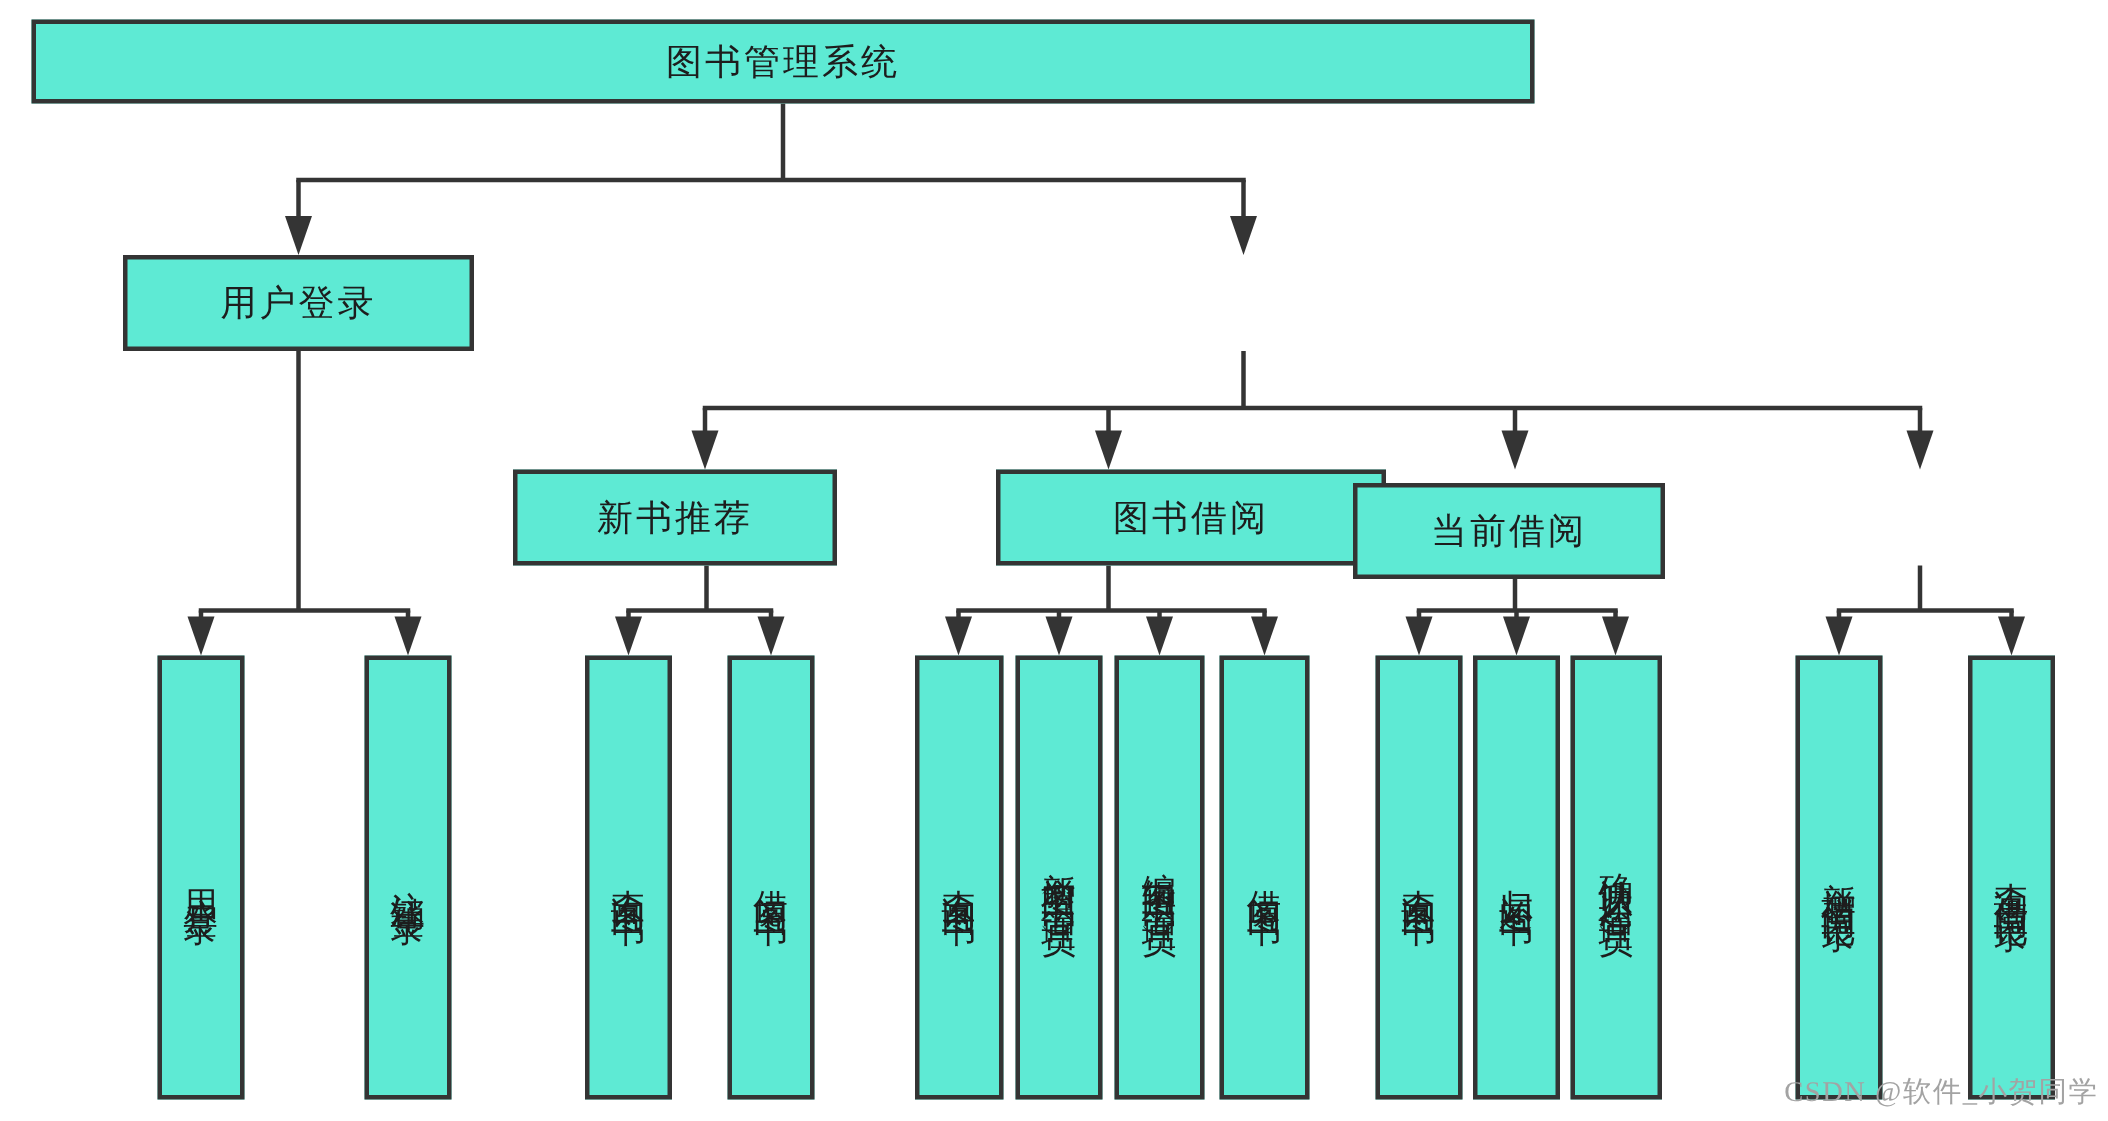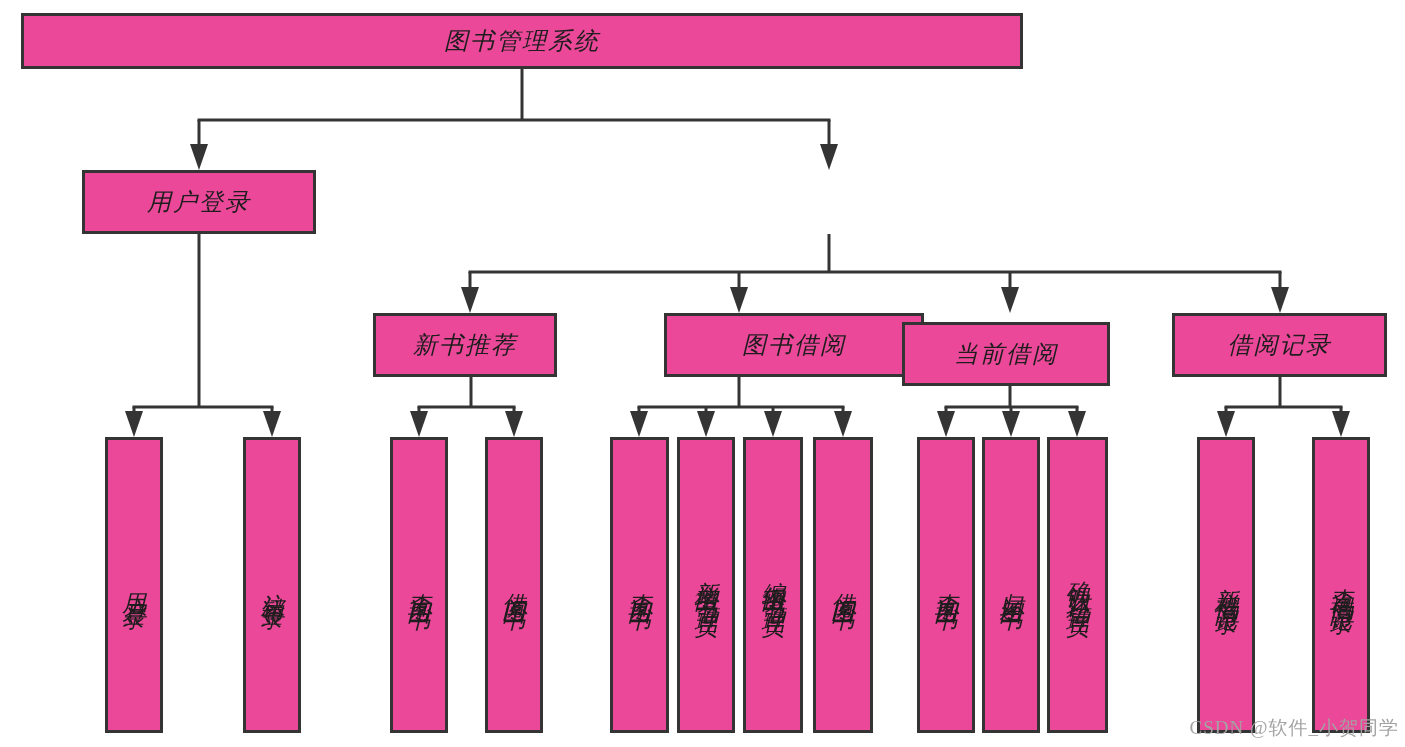--- a/index.html
+++ b/index.html
@@ -3,23 +3,22 @@
 <meta charset="utf-8">
 <style>
   html,body { margin:0; padding:0; background:#ffffff; }
   .canvas {
     position:relative; width:1405px; height:747px; background:#ffffff;
     font-family:"Liberation Sans","DejaVu Sans",sans-serif; overflow:hidden;
   }
   .canvas svg { position:absolute; left:0; top:0; }
   .node {
     position:absolute; box-sizing:border-box; border:3px solid #343434;
-    background:#ec4899; display:flex; align-items:center; justify-content:center;
+    background:#5eead4; display:flex; align-items:center; justify-content:center;
     color:#1d1d1d;
-    font-style:italic;
   }
   .h-label { font-size:24px; letter-spacing:2px; white-space:nowrap; }
   .leaf .v-label {
     writing-mode:vertical-rl; font-size:23px; letter-spacing:5px;
     line-height:1.15; white-space:nowrap;
   }
   .watermark {
     position:absolute; right:6px; bottom:6px; font-size:19px;
     color:#a3a3a3; letter-spacing:1px; z-index:5; white-space:nowrap;font-family:Liberation Serif, serif;
   }
@@ -99,31 +98,28 @@
   </svg>
 
   <div class="node" style="left:21px;top:13px;width:1002px;height:56px">
     <span class="h-label">图书管理系统</span>
   </div>
 
   <div class="node" style="left:82px;top:170px;width:234px;height:64px">
     <span class="h-label">用户登录</span>
   </div>
 
-  <div class="node" style="left:373px;top:313px;width:184px;height:64px">
+  <div class="node" style="left:342px;top:313px;width:216px;height:64px">
     <span class="h-label">新书推荐</span>
   </div>
   <div class="node" style="left:664px;top:313px;width:260px;height:64px">
     <span class="h-label">图书借阅</span>
   </div>
   <div class="node" style="left:902px;top:322px;width:208px;height:64px">
     <span class="h-label">当前借阅</span>
-  </div>
-  <div class="node" style="left:1172px;top:313px;width:215px;height:64px">
-    <span class="h-label">借阅记录</span>
   </div>
 
   <div class="node leaf" style="left:105px;top:437px;width:58px;height:296px">
     <span class="v-label">用户登录</span>
   </div>
   <div class="node leaf" style="left:243px;top:437px;width:58px;height:296px">
     <span class="v-label">注销登录</span>
   </div>
   <div class="node leaf" style="left:390px;top:437px;width:58px;height:296px">
     <span class="v-label">查询图书</span>

